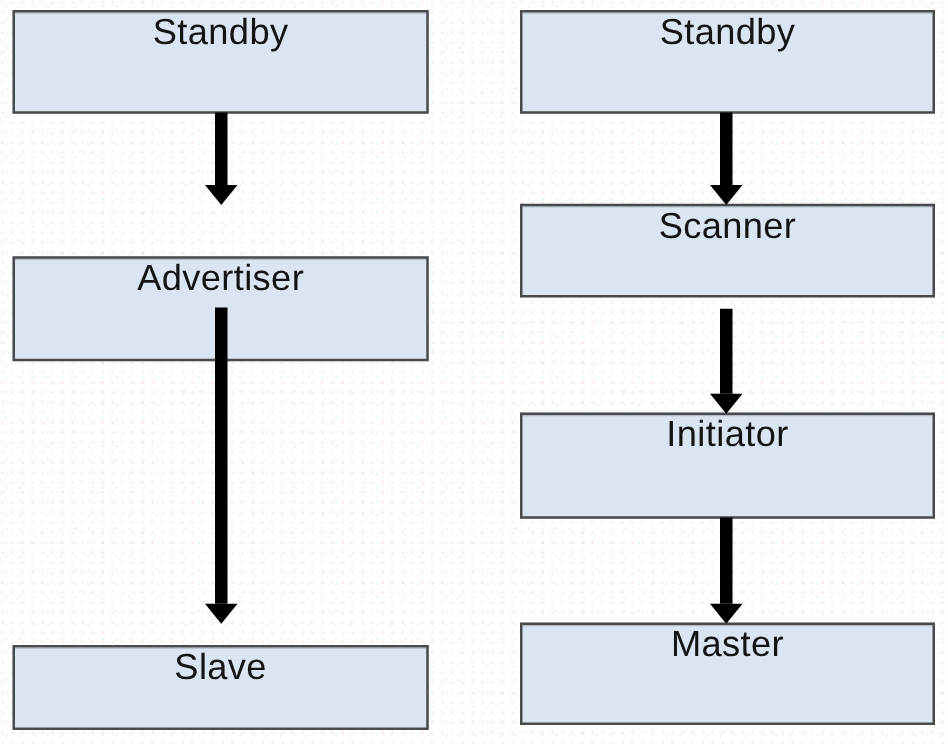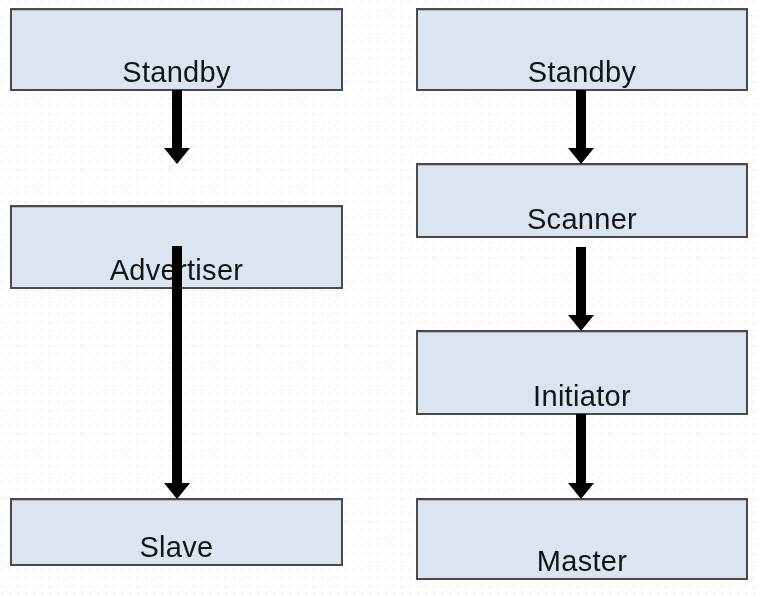--- a/index.html
+++ b/index.html
@@ -18,21 +18,21 @@
       radial-gradient(circle at 5px 5px, rgba(190,225,215,0.18) 1px, transparent 1.6px);
     background-size: 8px 8px, 11px 11px;
   }
   .node {
     position: absolute;
     box-sizing: border-box;
     background: #dbe5f1;
     border: 2px solid #4a4a4a;
     box-shadow: inset 0 1px 0 rgba(0,0,0,0.18);
     display: flex;
-    align-items: flex-end;
+    align-items: flex-start;
     justify-content: center;
     font-size: 29px;
     color: #141414;
     letter-spacing: 0.3px;
   }
   .arrow {
     position: absolute;
     width: 26px;
     display: flex;
     flex-direction: column;
@@ -57,21 +57,21 @@
 <div class="canvas">
 
   <div class="node" style="left:10px; top:8px; width:333px; height:83px;">
     <span>Standby</span>
   </div>
 
   <div class="node" style="left:10px; top:163px; width:333px; height:84px;margin-top:42px;">
     <span>Advertiser</span>
   </div>
 
-  <div class="node" style="left:10px; top:498px; width:333px; height:68px;">
+  <div class="node" style="left:10px; top:516px; width:333px; height:68px;">
     <span>Slave</span>
   </div>
 
   <div class="node" style="left:416px; top:8px; width:332px; height:83px;">
     <span>Standby</span>
   </div>
 
   <div class="node" style="left:416px; top:163px; width:332px; height:75px;">
     <span>Scanner</span>
   </div>

